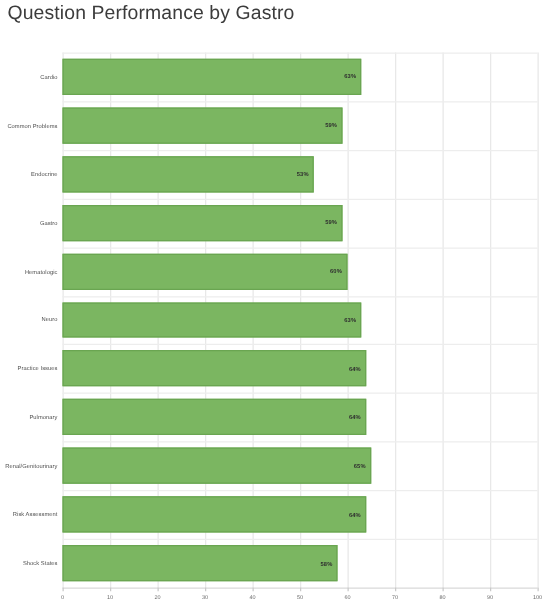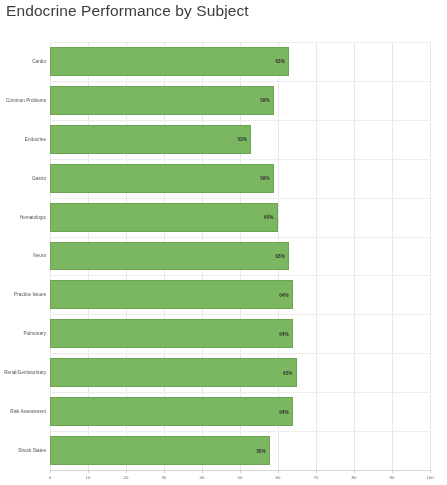--- a/index.html
+++ b/index.html
@@ -99,21 +99,21 @@
   .tick-mark{
     position:absolute;
     top:432px;
     width:1px;height:3px;
     background:#c9c9c9;
   }
 </style>
 </head>
 <body>
 
-<div id="chart-title">Endocrine Performance by Subject</div>
+<div id="chart-title">Question Performance by Gastro</div>
 
 <div id="plot-wrap">
   <div id="plot-area">
       <div class="gridline-v" style="left: 0px;"></div>
       <div class="gridline-v" style="left: 38px;"></div>
       <div class="gridline-v" style="left: 76px;"></div>
       <div class="gridline-v" style="left: 114px;"></div>
       <div class="gridline-v" style="left: 152px;"></div>
       <div class="gridline-v" style="left: 190px;"></div>
       <div class="gridline-v" style="left: 228px;"></div>

